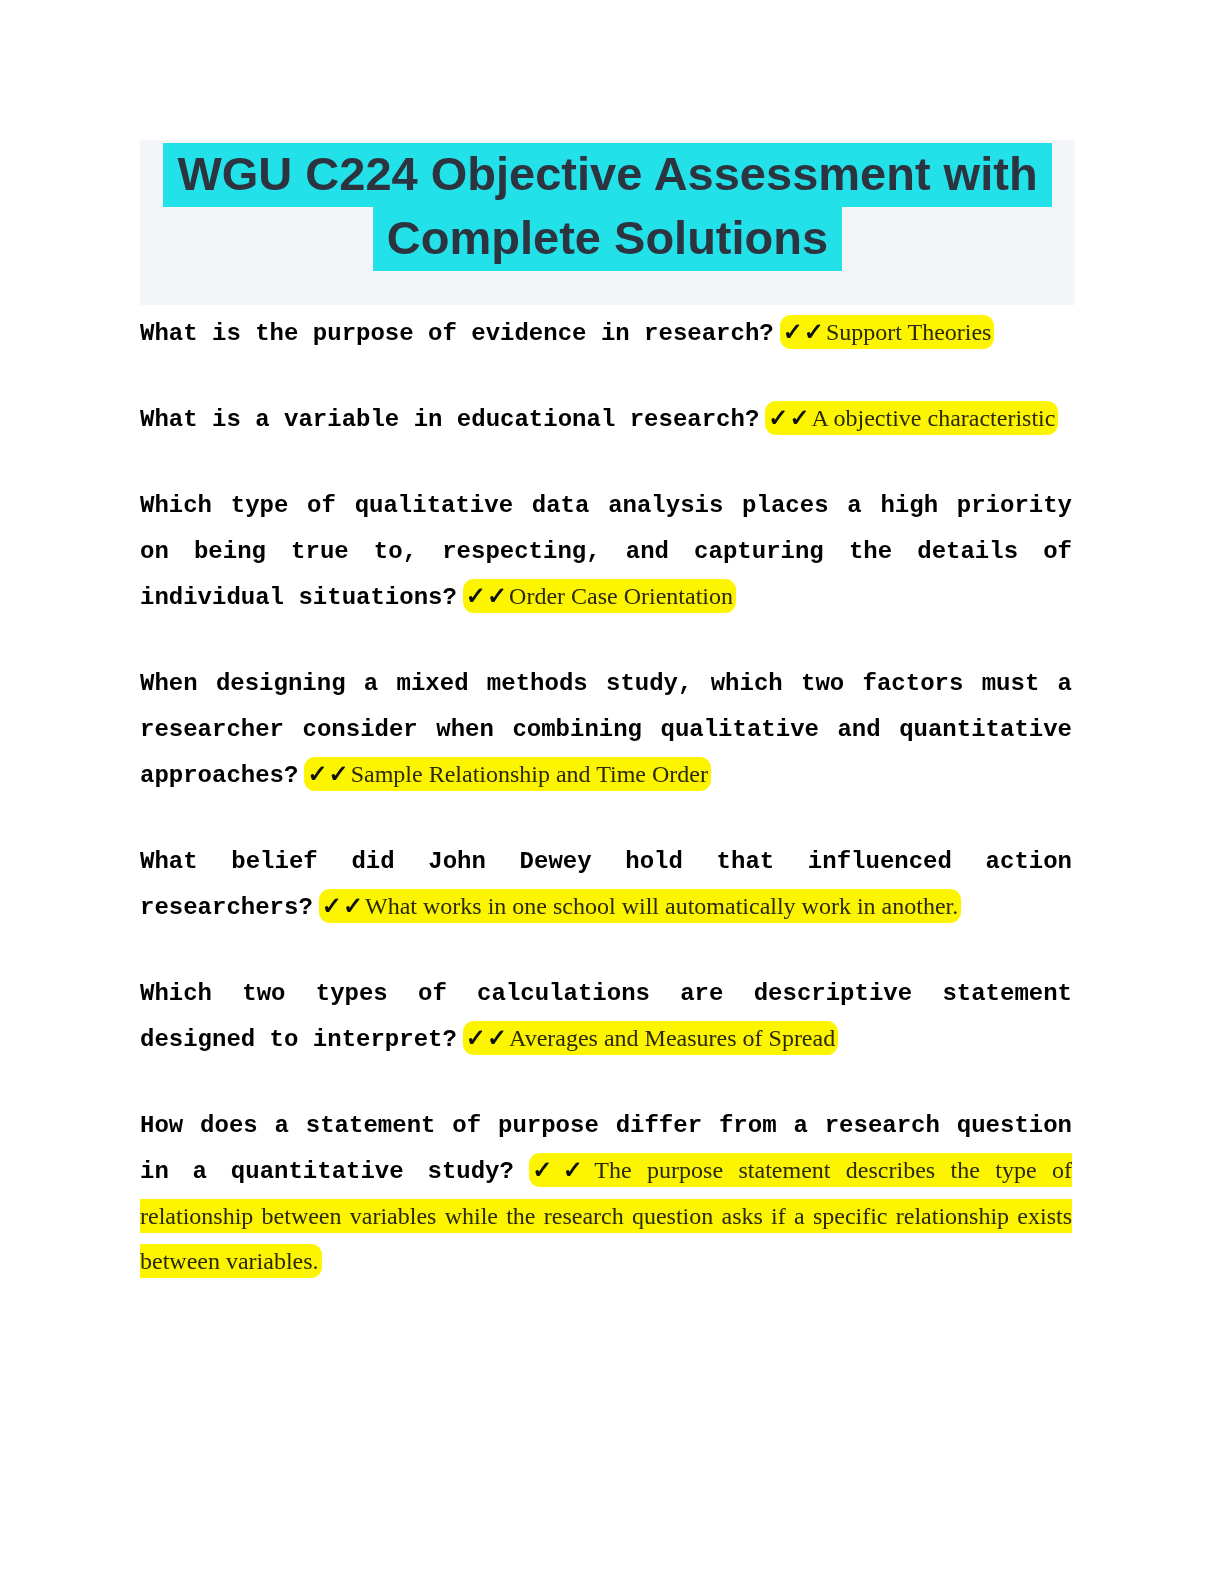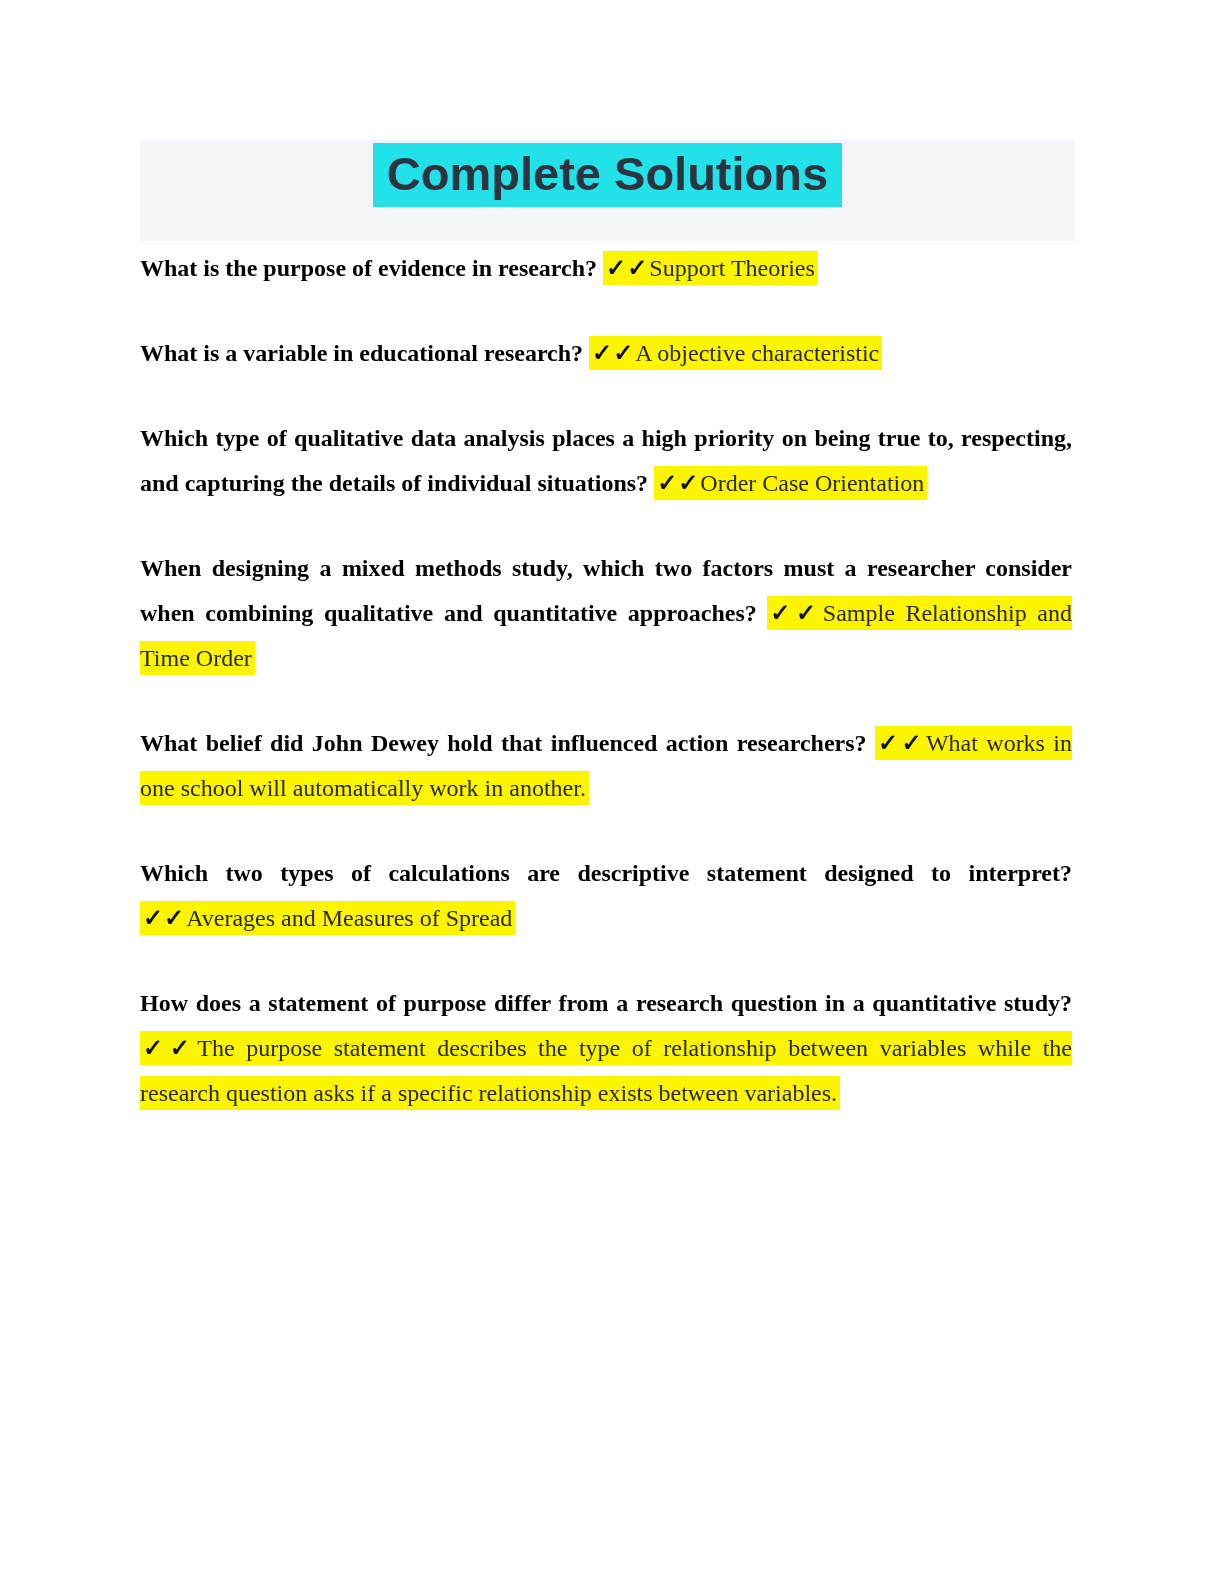--- a/index.html
+++ b/index.html
@@ -48,40 +48,43 @@
     padding-top: 5px;
     font-size: 24px;
     line-height: 45px;
     text-align: justify;
     color: #000000;
   }
   .qa { margin: 0 0 40px 0; }
   .q {
     font-weight: bold;
     color: #000000;
+    font-family: Liberation Mono, monospace;
   }
   .hl {
     background: var(--yellow);
     color: var(--answer-text);
     padding: 4px 3px;
+    border-radius: 11px;
   }
   .check {
     font-weight: 700;
     color: #101010;
     letter-spacing: 1px;
     padding-right: 1px;
   }
 </style>
 </head>
 <body>
 
 <div class="page">
 
   <header class="band">
     <h1 class="title">
+      <div class="title-line"><span class="title-hl">WGU C224 Objective Assessment with</span></div>
       <div class="title-line"><span class="title-hl">Complete Solutions</span></div>
     </h1>
   </header>
 
   <main class="content">
   <p class="qa"><span class="q">What is the purpose of evidence in research?</span> <span class="hl"><span class="check">✓✓</span><span class="a">Support Theories</span></span></p>
 
 
   <p class="qa"><span class="q">What is a variable in educational research?</span> <span class="hl"><span class="check">✓✓</span><span class="a">A objective characteristic</span></span></p>
 

